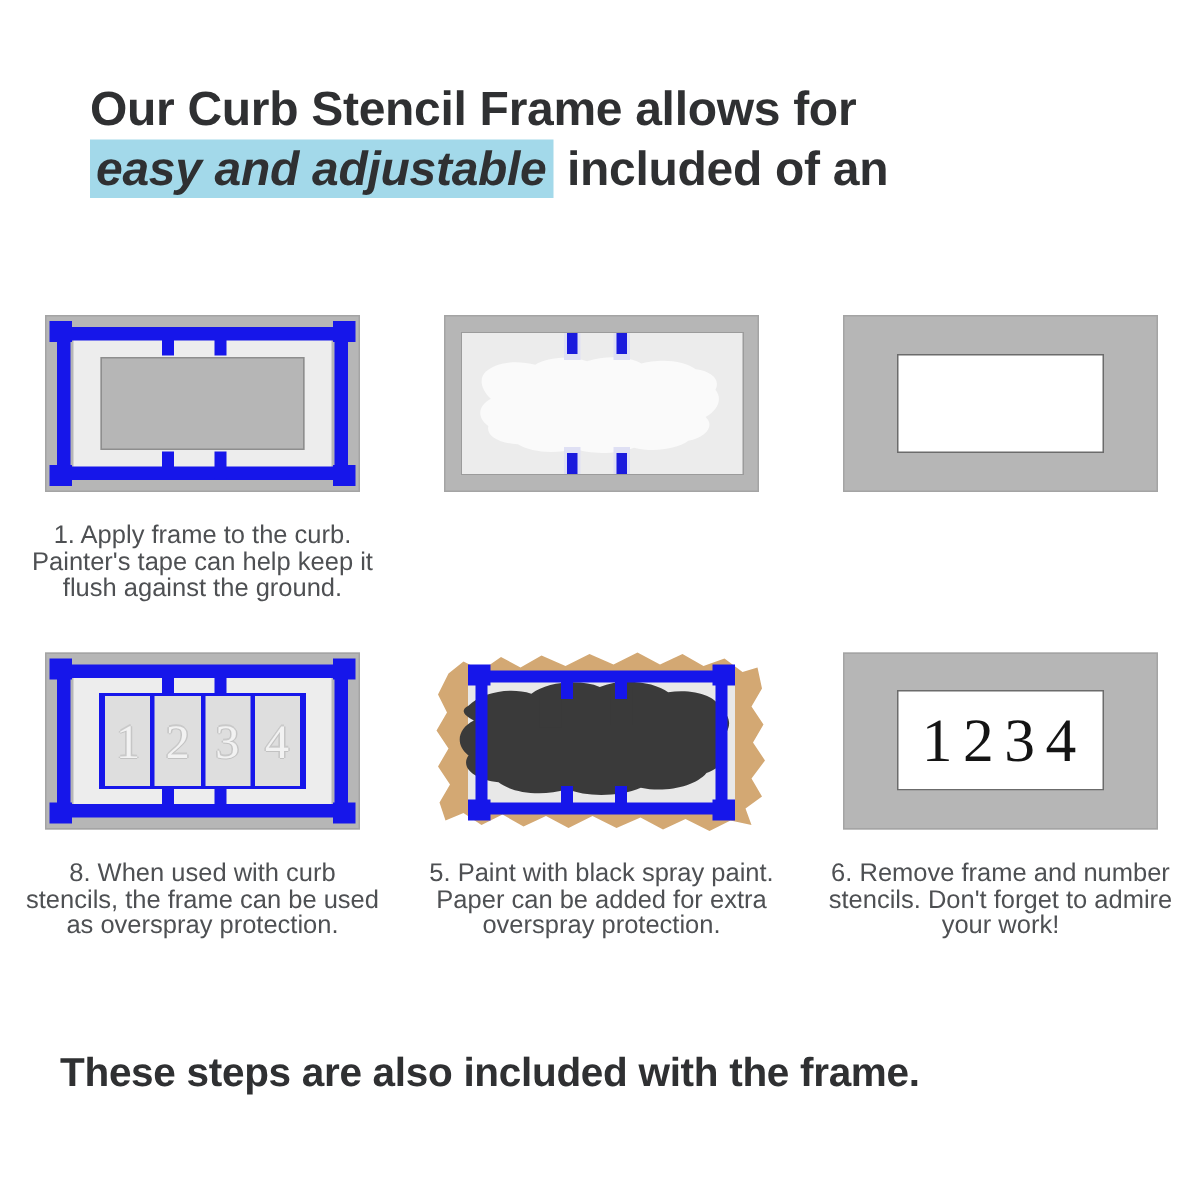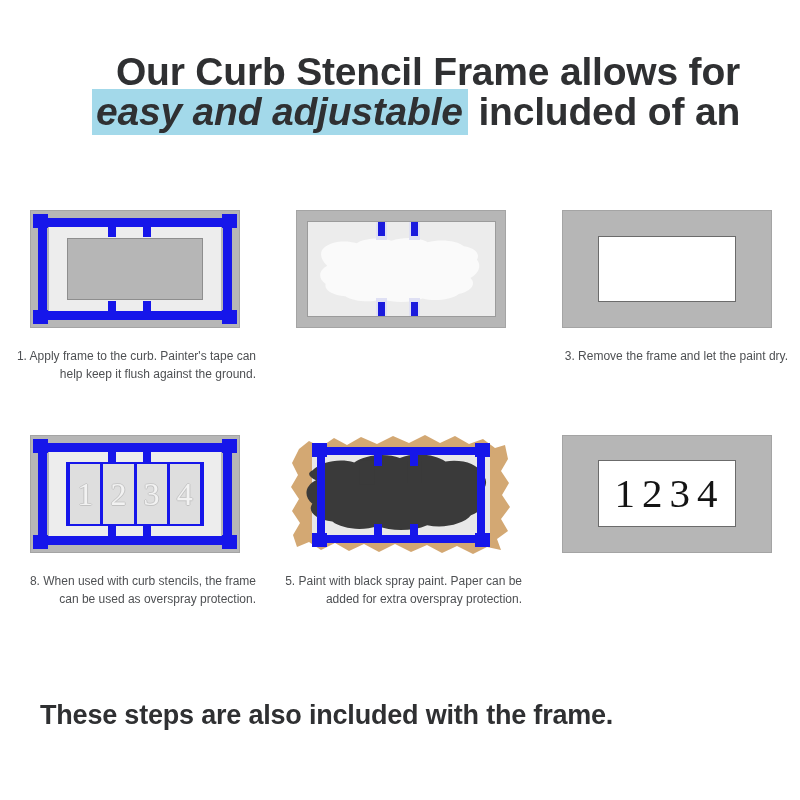--- a/index.html
+++ b/index.html
@@ -14,24 +14,24 @@
     overflow: hidden;
     position: relative;
   }
 
   
   .headline {
     position: absolute;
     left: 60px;
     top: 52px;
     width: 680px;
-    text-align: right;
+    text-align: left;
     font-family: "Liberation Sans", sans-serif;
     font-weight: bold;
-    font-size: 39px;
+    font-size: 32px;
     line-height: 40px;
     color: #2f3032;
     letter-spacing: -0.2px;
   }
   .headline .hl-line { display: block; }
   .hl-em {
     font-style: italic;
     font-weight: bold;
     background: #a3d9ea;
     padding: 1px 5px 2px 4px;
@@ -81,23 +81,23 @@
     position: absolute;
     left: 50%;
     top: 0;
     transform: translateX(-50%);
     width: 210px;
     height: 118px;
   }
 
   .caption {
     margin-top: 8px;
-    text-align: right;
+    text-align: center;
     font-family: "Liberation Sans", sans-serif;
-    font-size: 12px;
+    font-size: 17px;
     line-height: 17.5px;
     color: #4e5053;
     padding: 0 12px;
   }
 
   
   .curb {
     position: absolute;
     left: 0; top: 0;
     width: 100%; height: 100%;
@@ -292,21 +292,20 @@
     </div>
   </div>
 
   <div class="step-cell step-col-2 step-row-0">
     <div class="art-wrap">
       <div class="art">
         <div class="curb"></div>
         <div class="white-rect"></div>
       </div>
     </div>
-    <div class="caption">3. Remove the frame and let the paint dry.</div>
   </div>
 
   <div class="step-cell step-col-0 step-row-1">
     <div class="art-wrap">
       <div class="art">
         <div class="curb"></div>
         <div class="inner-plate"></div>
         <div class="stencil-band">
           <div class="stencil-tile">1</div>
           <div class="stencil-tile">2</div>
@@ -369,17 +368,18 @@
       <div class="art">
         <div class="curb"></div>
         <div class="final-plate">
           <span class="final-digit">1</span>
           <span class="final-digit">2</span>
           <span class="final-digit">3</span>
           <span class="final-digit">4</span>
         </div>
       </div>
     </div>
+    <div class="caption">6. Remove frame and number stencils. Don't forget to admire your work!</div>
   </div>
 
 </div>
 
 <div class="footer-text">These steps are also included with the frame.</div>
 
 </body></html>

